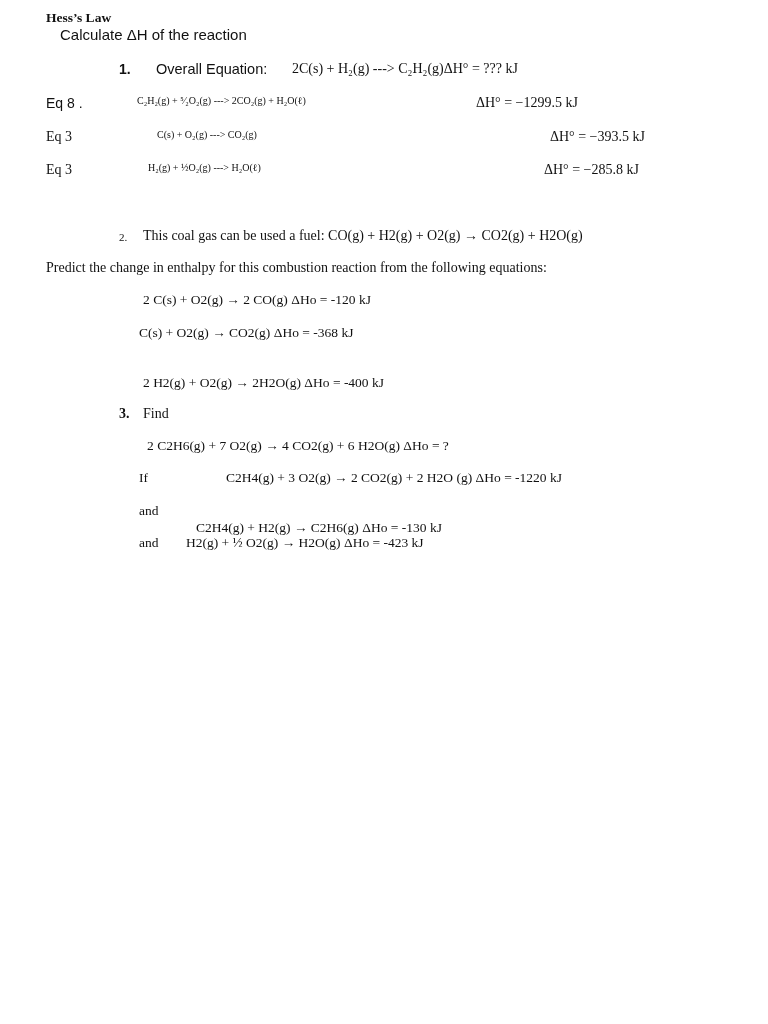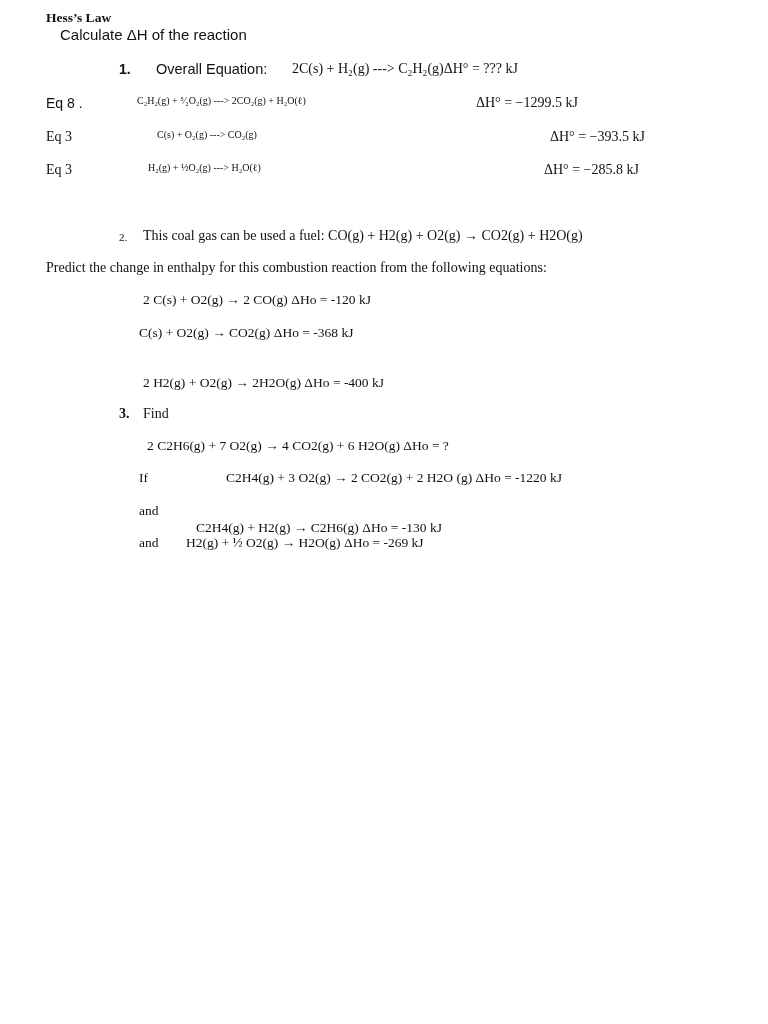--- a/index.html
+++ b/index.html
@@ -57,14 +57,14 @@
   <div class="abs serif p3-label">Find</div>
   <div class="abs serif given" style="left:147px;top:438px;">2 C2H6(g) + 7 O2(g) → 4 CO2(g) + 6 H2O(g) ΔHo = ?</div>
 
   <div class="abs serif given" style="left:139px;top:470px;">If</div>
   <div class="abs serif given" style="left:189px;top:470px;margin-left:37px;">C2H4(g) + 3 O2(g) → 2 CO2(g) + 2 H2O (g) ΔHo = -1220 kJ</div>
 
   <div class="abs serif given" style="left:139px;top:503px;">and</div>
   <div class="abs serif given" style="left:186px;top:520px;margin-left:10px;">C2H4(g) + H2(g) → C2H6(g) ΔHo = -130 kJ</div>
 
   <div class="abs serif given" style="left:139px;top:535px;">and</div>
-  <div class="abs serif given" style="left:186px;top:535px;">H2(g) + ½ O2(g) → H2O(g) ΔHo = -269 kJ</div>
+  <div class="abs serif given" style="left:186px;top:535px;">H2(g) + ½ O2(g) → H2O(g) ΔHo = -423 kJ</div>
 </div>
 
 </body></html>

